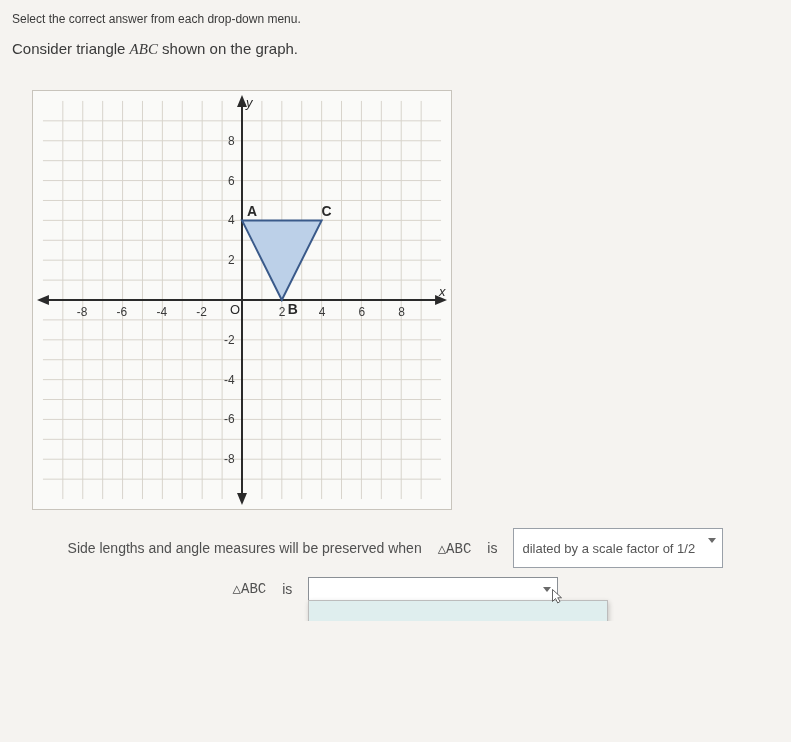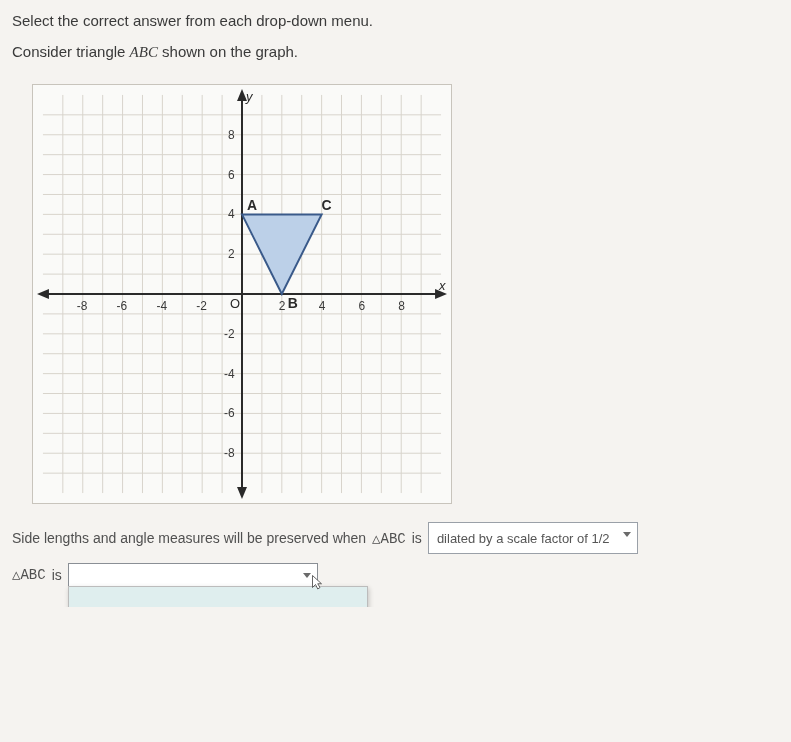--- a/index.html
+++ b/index.html
@@ -4,46 +4,47 @@
   <style>
     * { box-sizing: border-box; margin: 0; padding: 0; }
     body {
       font-family: Arial, sans-serif;
       background: #f5f3f0;
       padding: 12px;
       width: 791px;
       color: #4a4a4a;
       font-size: 14px;
     }
-    .instruction { margin-bottom: 14px; font-size: 15px; color: #3a3a3a; }
-    .consider { margin-bottom: 23px; font-size: 15px; color: #3a3a3a; }
+    .instruction { margin-bottom: 14px; font-size: 12px; color: #3a3a3a; }
+    .consider { margin-bottom: 32px; font-size: 15px; color: #3a3a3a; }
     .consider .tri { font-style: italic; font-family: 'Times New Roman', serif; }
     .graph-wrap { margin: 10px 0 18px 20px; }
     .graph {
       background: #fafaf8;
       border: 1px solid #c8c4bc;
       display: block;
     }
     .question-row {
       display: flex;
       align-items: center;
-      gap: 6px;
+      gap: 16px;
       margin-bottom: 8px;
       font-size: 14px;
       color: #505050;
+      justify-content: center;
     }
     .tri-sym { font-family: Liberation Mono, monospace; }
     .dropdown-select {
       border: 1px solid #9aa0a8;
       background: #ffffff;
       padding: 3px 24px 3px 8px;
       font-size: 13px;
       color: #555;
       min-width: 210px;
-      height: 32px;
+      height: 40px;
       appearance: none;
       position: relative;
       display: inline-flex;
       align-items: center;
     }
     .dropdown-select::after {
       content: '';
       position: absolute;
       right: 6px;
       top: 9px;

